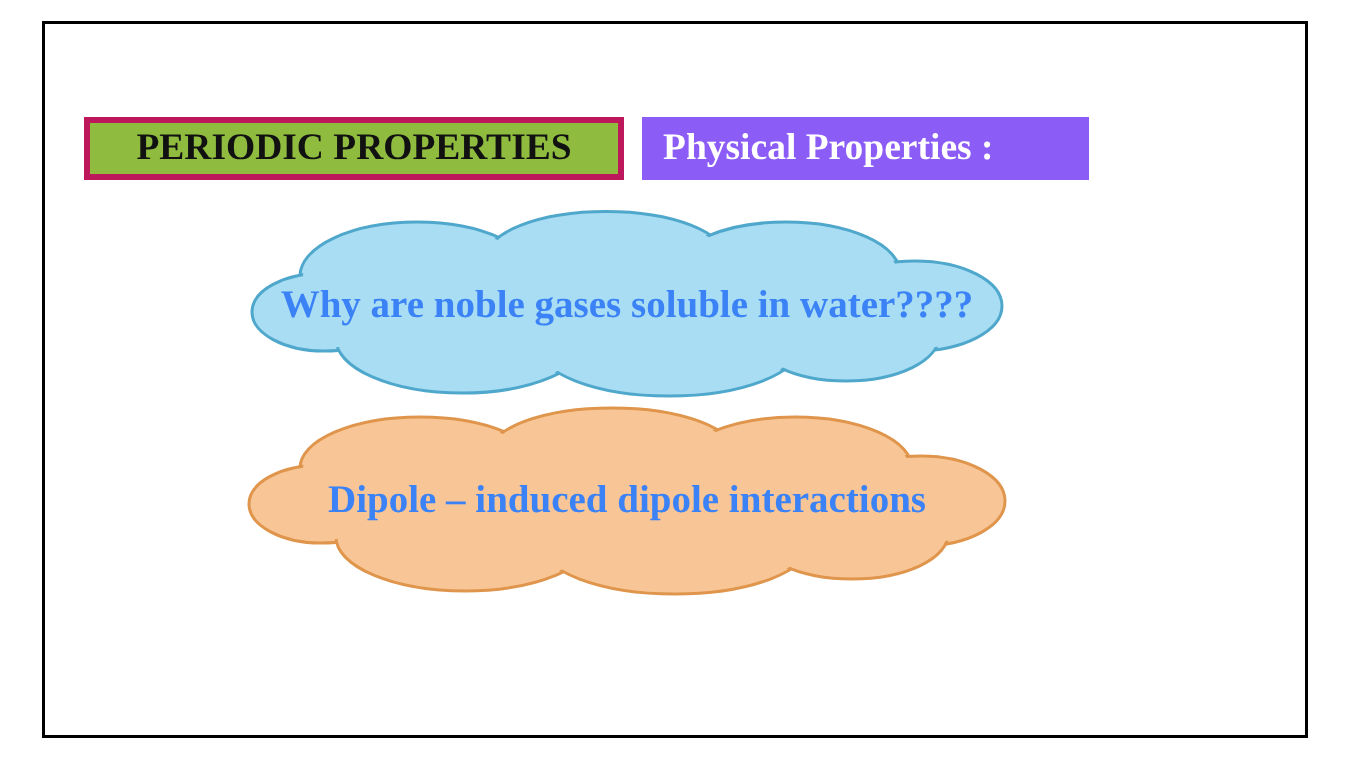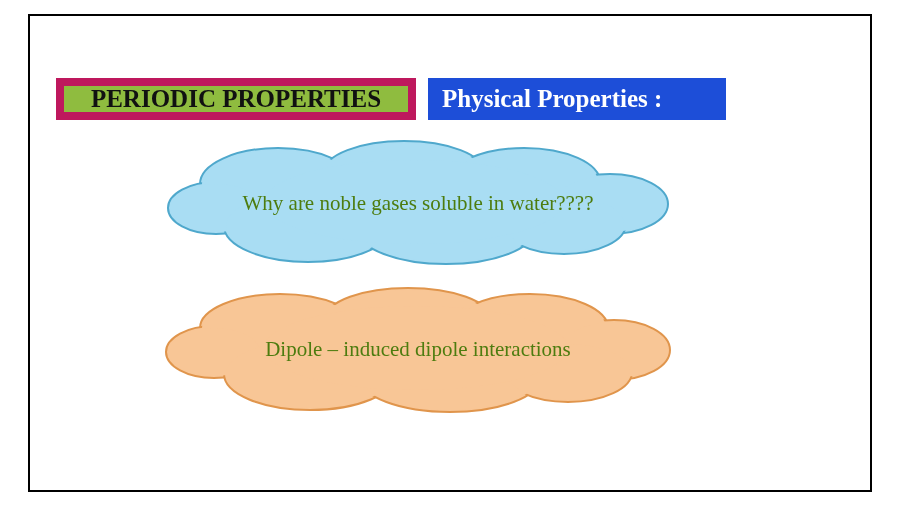--- a/index.html
+++ b/index.html
@@ -49,41 +49,41 @@
     vertical-align: super;
   }
   
   #periodic-box {
     position: absolute;
     left: 26px;
     top: 62px;
     width: 360px;
     height: 42px;
     background: #8FBC3F;
-    border: 8px solid #be185d;
+    border: 4px solid #be185d;
     box-sizing: border-box;
     display: flex;
     align-items: center;
     justify-content: center;
   }
   #periodic-box .label {
     font-family: "Liberation Serif", serif;
     font-weight: bold;
     font-size: 25px;
     color: #111111;
     white-space: nowrap;
   }
   
   #physical-box {
     position: absolute;
     left: 398px;
     top: 62px;
     width: 298px;
     height: 42px;
-    background: #1d4ed8;
+    background: #8b5cf6;
     box-sizing: border-box;
     display: flex;
     align-items: center;
   }
   #physical-box .label {
     font-family: "Liberation Serif", serif;
     font-weight: bold;
     font-size: 25px;
     color: #ffffff;
     padding-left: 14px;
@@ -99,29 +99,29 @@
   .cloud-text {
     position: absolute;
     left: 0;
     top: 0;
     width: 100%;
     height: 100%;
     display: flex;
     align-items: center;
     justify-content: center;
     font-family: "Liberation Serif", serif;
-    font-weight: normal;
-    font-size: 21px;
-    color: #4d7c0f;
+    font-weight: bold;
+    font-size: 26px;
+    color: #3b82f6;
     white-space: nowrap;
     pointer-events: none;
   }
   #cloud-blue { left: 128px; top: 122px; width: 520px; height: 130px; }
   #cloud-blue .cloud-text { padding-bottom: 8px; }
-  #cloud-orange { left: 128px; top: 268px; width: 520px; height: 130px; }
+  #cloud-orange { left: 128px; top: 252px; width: 520px; height: 130px; }
   #cloud-orange .cloud-text { padding-bottom: 10px; }
 </style>
 </head>
 <body>
 
 <div id="slide">
 
 
   <div id="periodic-box">
     <span class="label">PERIODIC PROPERTIES</span>

